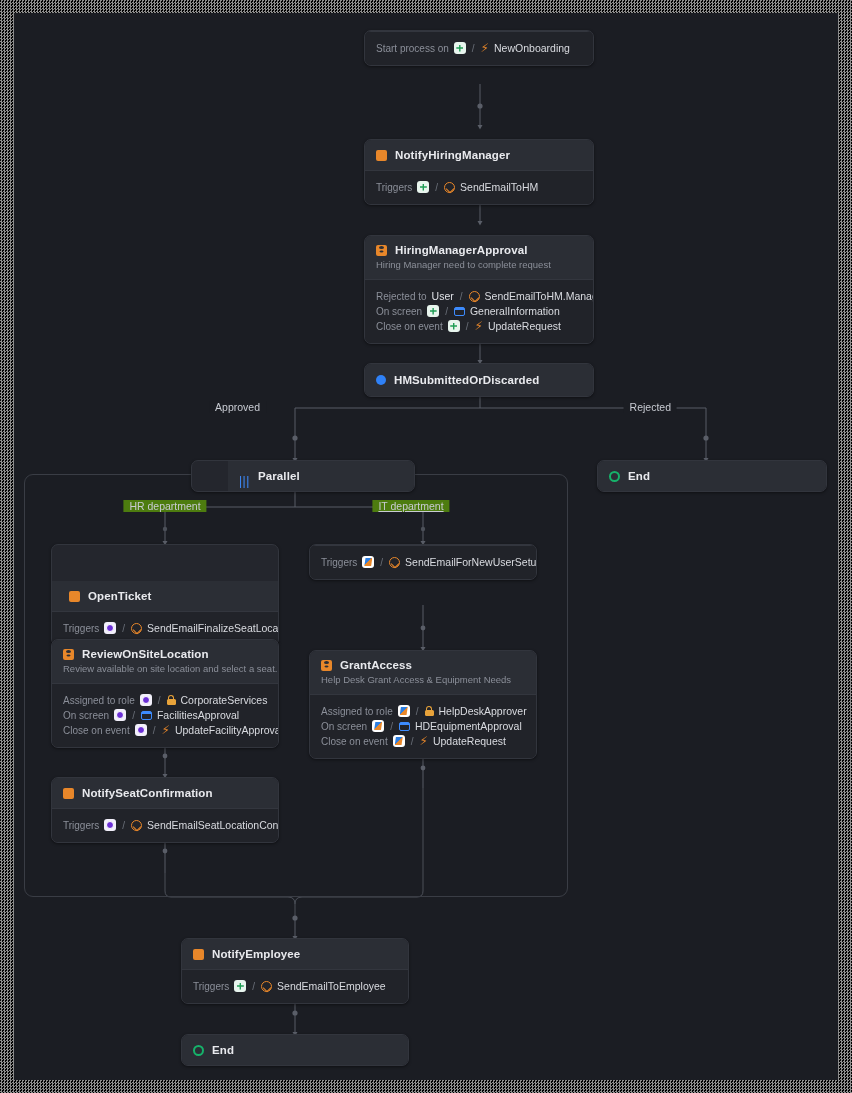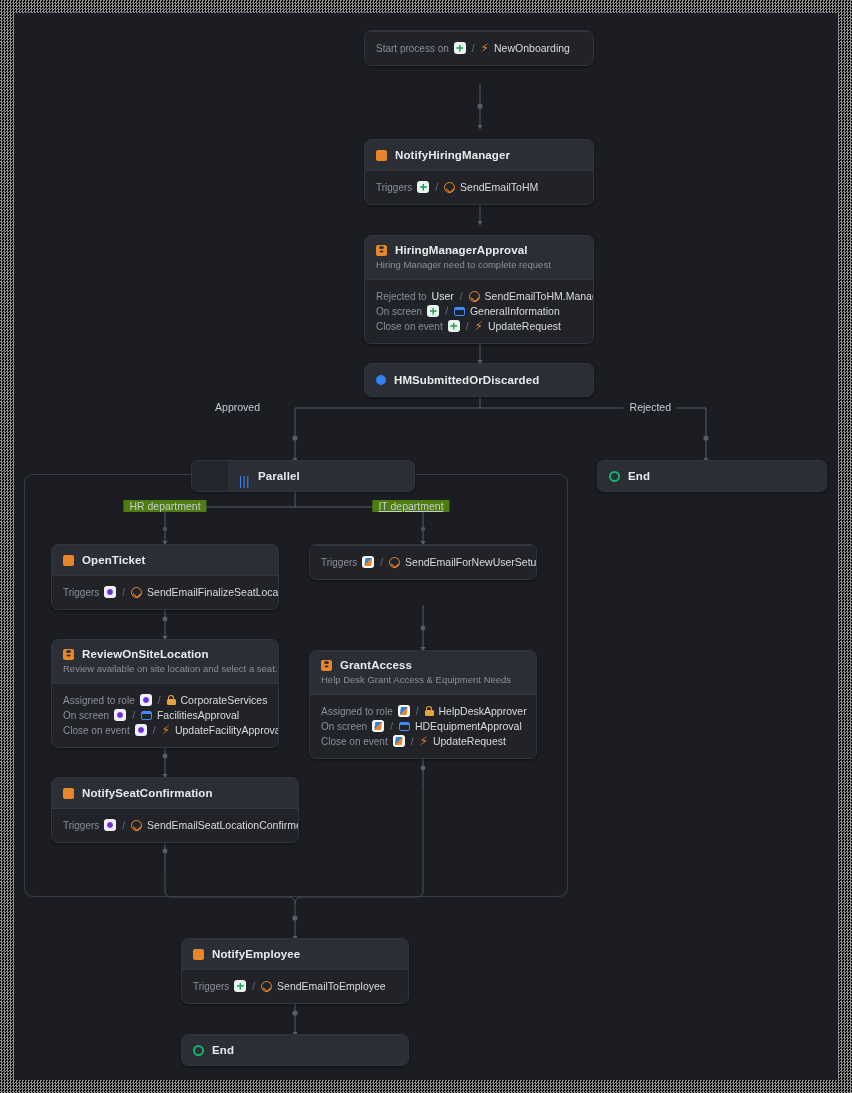--- a/index.html
+++ b/index.html
@@ -285,21 +285,21 @@
   <div class="node" style="left:583px;top:447px;width:230px;">
     <div class="head" style="padding:9px 11px;">
       <div class="title-row">
         <span class="ntico endring"></span>
         <span class="title">End</span>
       </div>
     </div>
   </div>
 
   <div class="node" style="left:37px;top:531px;width:228px;">
-    <div class="head" style="padding:9px 11px;">
+    <div class="head" style="padding:9px 17px;margin-top:36px;">
       <div class="title-row">
         <span class="ntico orange"></span>
         <span class="title">OpenTicket</span>
       </div>
     </div>
     <div class="body">
       <div class="prop">
         <span class="lbl">Triggers</span>
         <span class="chip purple"></span>
         <span class="sep">/</span>
@@ -335,21 +335,21 @@
       <div class="prop">
         <span class="lbl">Close on event</span>
         <span class="chip purple"></span>
         <span class="sep">/</span>
         <span class="g bolt">⚡</span>
         <span class="val">UpdateFacilityApproval</span>
       </div>
     </div>
   </div>
 
-  <div class="node" style="left:37px;top:764px;width:248px;">
+  <div class="node" style="left:37px;top:764px;width:228px;">
     <div class="head" style="padding:9px 11px;">
       <div class="title-row">
         <span class="ntico orange"></span>
         <span class="title">NotifySeatConfirmation</span>
       </div>
     </div>
     <div class="body">
       <div class="prop">
         <span class="lbl">Triggers</span>
         <span class="chip purple"></span>

